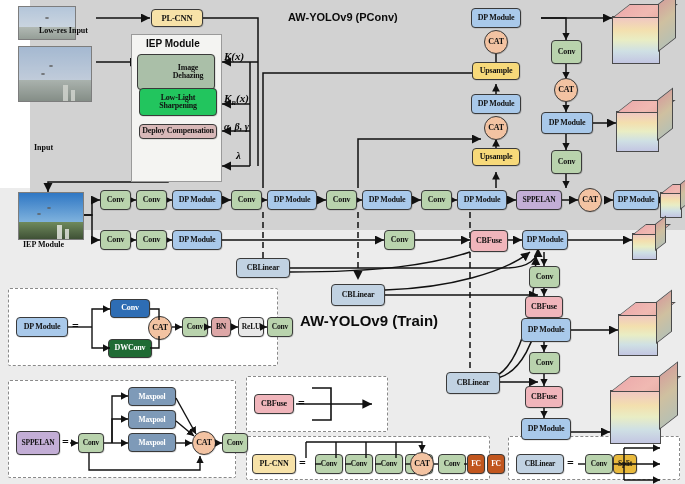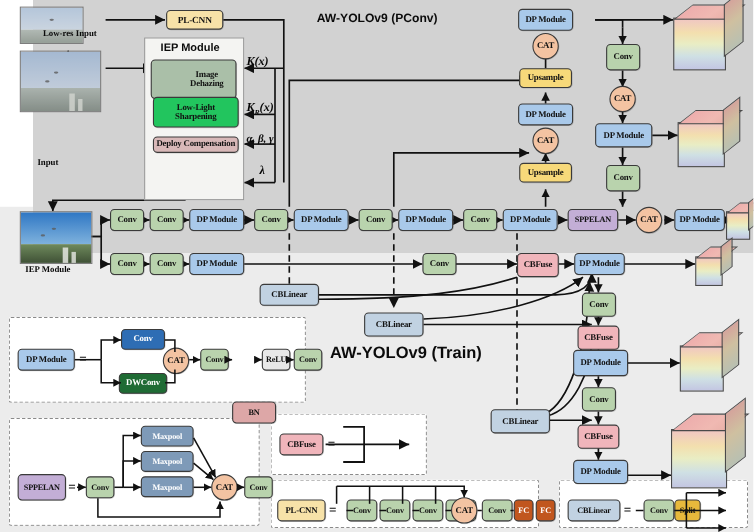--- a/index.html
+++ b/index.html
@@ -432,21 +432,21 @@
     </div>
   <div class="node c-dwconv" style="left:108px;top:339px;width:44px;height:19px;font-size:8px;">
     <span>DWConv</span>
     </div>
   <div class="node c-cat" style="left:148px;top:316px;width:24px;height:24px;font-size:8px;">
     <span>CAT</span>
     </div>
   <div class="node c-conv" style="left:182px;top:317px;width:26px;height:20px;font-size:7.5px;">
     <span>Conv</span>
     </div>
-  <div class="node c-bn" style="left:211px;top:317px;width:40px;height:20px;font-size:7.5px;margin-top:48px;">
+  <div class="node c-bn" style="left:211px;top:317px;width:20px;height:20px;font-size:7.5px;">
     <span>BN</span>
     </div>
   <div class="node c-relu" style="left:238px;top:317px;width:26px;height:20px;font-size:7.5px;">
     <span>ReLU</span>
     </div>
   <div class="node c-conv" style="left:267px;top:317px;width:26px;height:20px;font-size:7.5px;">
     <span>Conv</span>
     </div>
 
   <div class="panel" style="left:8px;top:380px;width:228px;height:98px;"></div>

